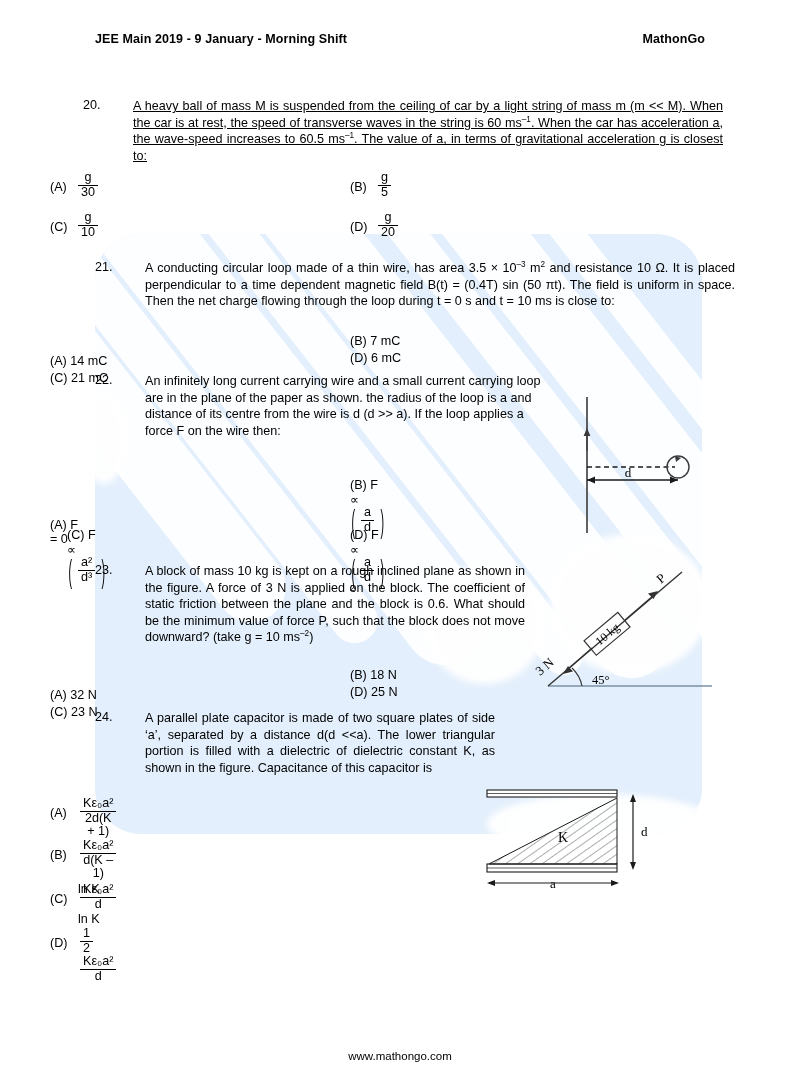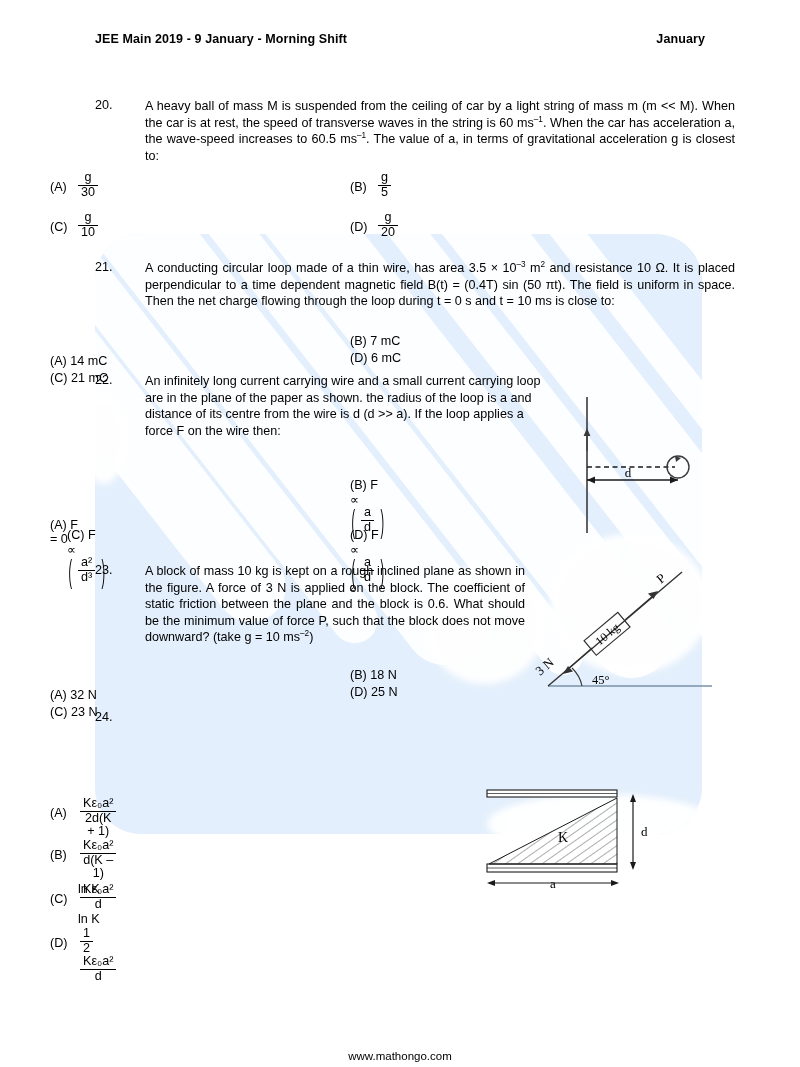--- a/index.html
+++ b/index.html
@@ -149,25 +149,25 @@
     <div class="stripe" style="left:414px; top:-200px; width:34px;  height:700px;"></div>
     <div class="stripe" style="left:462px; top:-210px; width:70px;  height:690px;"></div>
     <div class="stripe" style="left:560px; top:-200px; width:30px;  height:660px;"></div>
     <div class="blob" style="left:330px; top:330px; width:120px; height:120px;"></div>
     <div class="blob" style="left:455px; top:300px; width:160px; height:140px;"></div>
     <div class="blob" style="left:392px; top:560px; width:230px; height:60px;"></div>
     <div class="blob" style="left:-14px; top:160px; width:46px; height:90px;"></div>
   </div>
 
   <div class="hdr hdr-left">JEE Main 2019 - 9 January - Morning Shift</div>
-  <div class="hdr hdr-right">January</div>
+  <div class="hdr hdr-right">MathonGo</div>
 
   <div class="content">
 
-  <div class="q" style="left:95px; top:98px; width:640px;">
+  <div class="q" style="left:83px; top:98px; width:640px;text-decoration:underline;">
     <div class="qnum">20.</div>
     <div class="qbody">
       A heavy ball of mass M is suspended from the ceiling of car by a light string of mass
       m (m &lt;&lt; M). When the car is at rest, the speed of transverse waves in the string is 60
       ms<sup>–1</sup>. When the car has acceleration a, the wave-speed increases to 60.5 ms<sup>–1</sup>. The
       value of a, in terms of gravitational acceleration g is closest to:
     </div>
   </div>
 
   <div class="opts" style="top:172px;">
@@ -341,20 +341,21 @@
       <text x="131" y="26" font-family="'Liberation Serif',serif" font-size="13" fill="#000" transform="rotate(-40,131,26)">P</text>
 
       <line x1="62" y1="90" x2="37" y2="112" stroke="#333" stroke-width="1.2"></line>
       <polygon points="33,116 43,113.5 38,108" fill="#333"></polygon>
       <text x="10" y="118" font-family="'Liberation Serif',serif" font-size="13" fill="#000" transform="rotate(-40,10,118)">3 N</text>
     </svg>
   </div>
 
   <div class="q" style="left:95px; top:710px; width:400px;">
     <div class="qnum">24.</div>
+    <div class="qbody">A parallel plate capacitor is made of two square plates of side ‘a’, separated by a distance d(d &lt;&lt;a). The lower triangular portion is filled with a dielectric of dielectric constant K, as shown in the figure. Capacitance of this capacitor is</div>
   </div>
 
   <div class="opts" style="top:796px;">
 
     <div class="optfrac" style="height:42px;">
       <span class="lbl" style="top:10px;">(A)</span>
       <span class="expr" style="left:28px; top:2px;">
         <span class="frac">
           <span class="num">Kε₀a²</span>
           <span class="den">2d(K + 1)</span>

